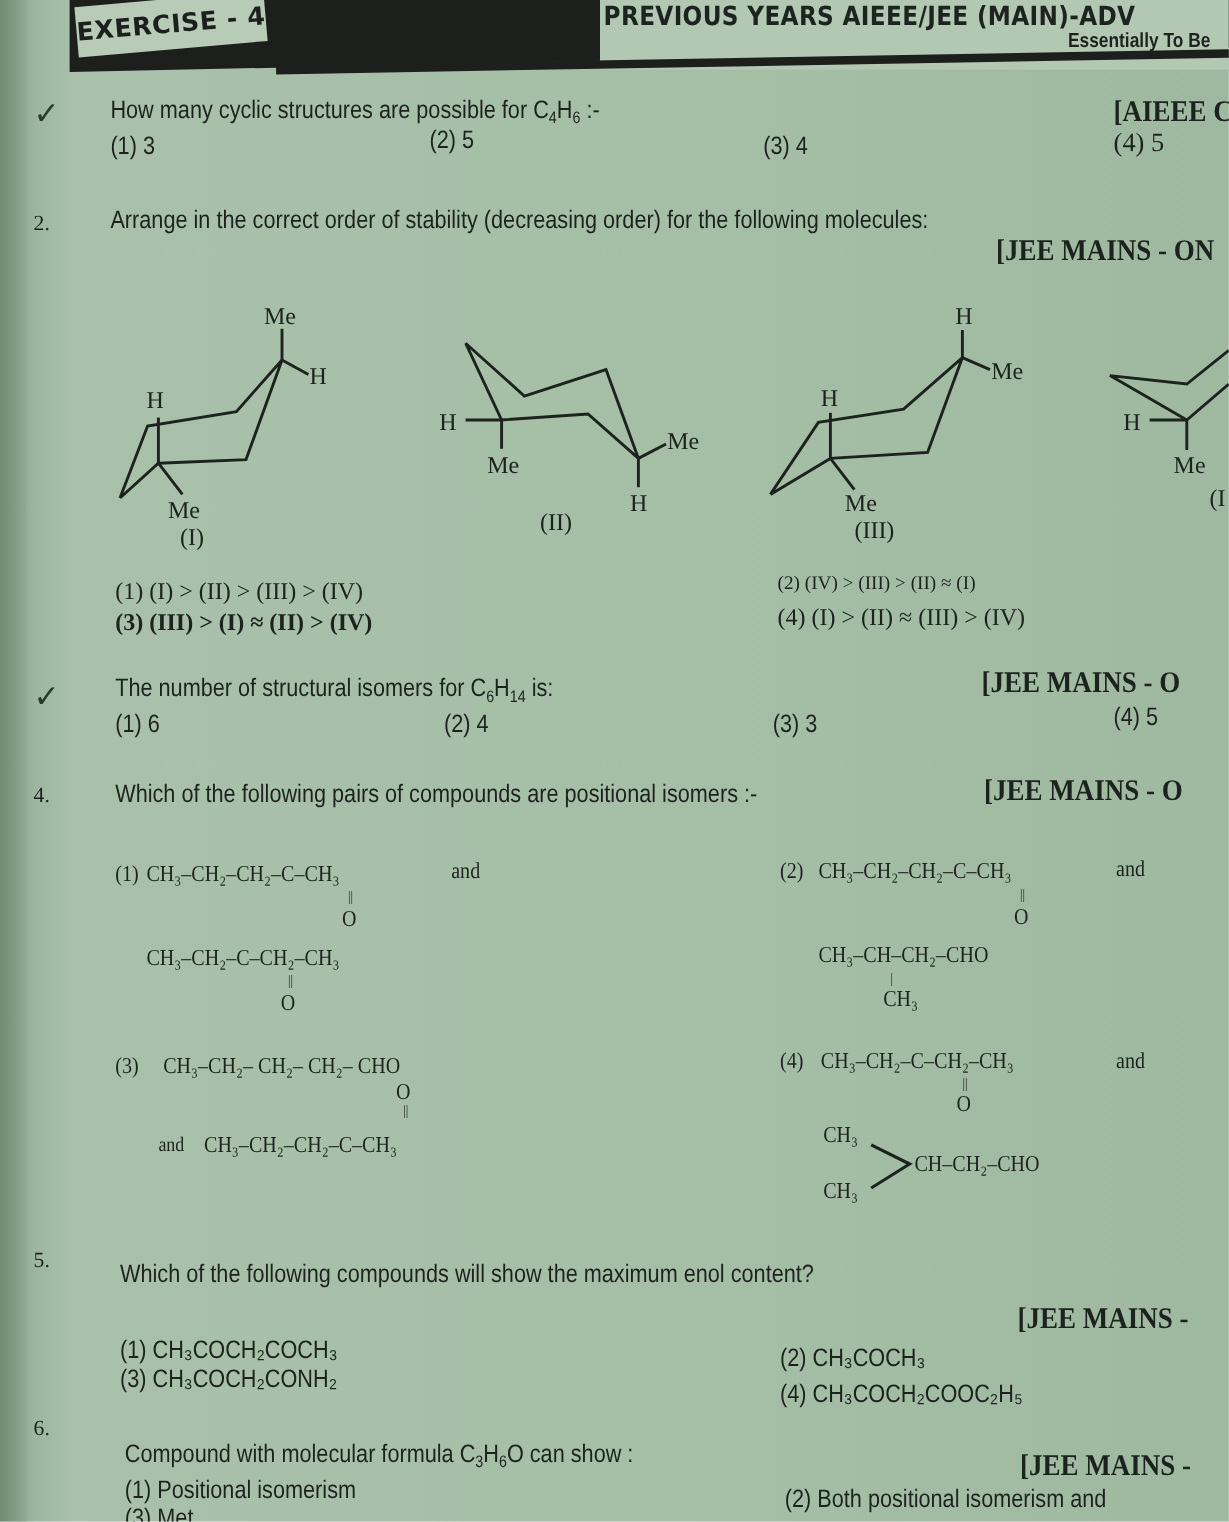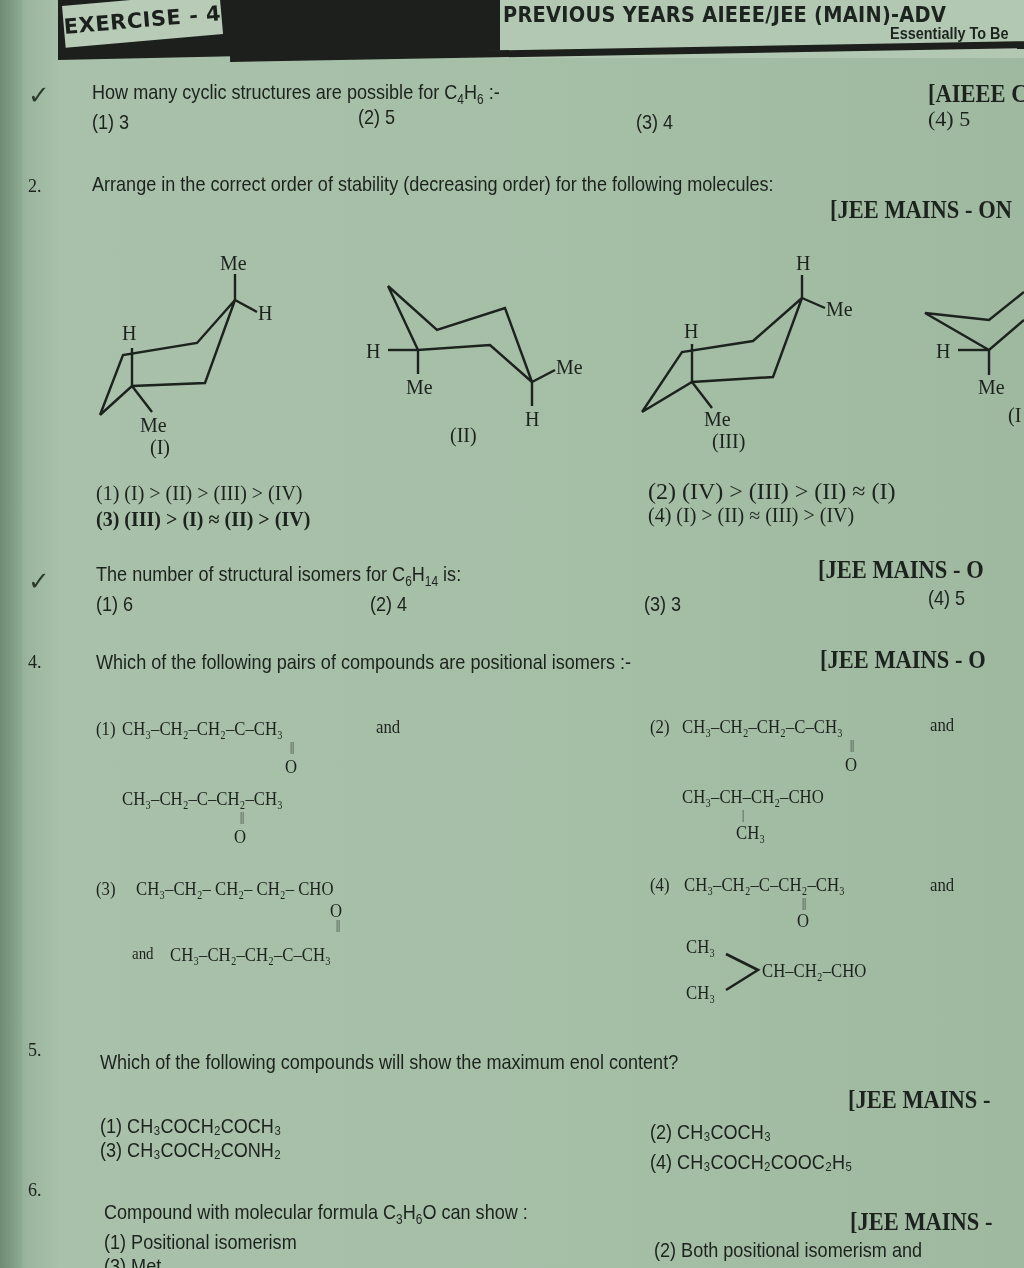--- a/index.html
+++ b/index.html
@@ -118,21 +118,21 @@
         <line x1="89" y1="70" x2="58" y2="70"></line>
         <line x1="89" y1="70" x2="89" y2="95"></line>
       </g>
       <text x="36" y="78">H</text>
       <text x="78" y="114">Me</text>
       <text x="108" y="142">(I</text>
     </svg>
   </div>
 
   <div class="t ser" style="left:96px;top:482px;font-size:20px;">(1) (I) &gt; (II) &gt; (III) &gt; (IV)</div>
-  <div class="t ser" style="left:648px;top:478px;font-size:24px;">(2) (IV) &gt; (III) &gt; (II) ≈ (I)</div>
+  <div class="t ser" style="left:648px;top:478px;font-size:16px;">(2) (IV) &gt; (III) &gt; (II) ≈ (I)</div>
   <div class="t ser" style="left:96px;top:508px;font-size:20px;font-weight:bold;">(3) (III) &gt; (I) ≈ (II) &gt; (IV)</div>
   <div class="t ser" style="left:648px;top:504px;font-size:20px;">(4) (I) &gt; (II) ≈ (III) &gt; (IV)</div>
 
   <div class="tick" style="left:28px;top:566px;">✓</div>
   <div class="t" style="left:96px;top:562px;">
     <span>The number of structural isomers for C</span><sub>6</sub>H<sub>14</sub><span> is:</span>
   </div>
   <div class="tag" style="left:818px;top:556px;">[JEE MAINS - O</div>
   <div class="t" style="left:96px;top:592px;">(1) 6</div>
   <div class="t" style="left:370px;top:592px;">(2) 4</div>

